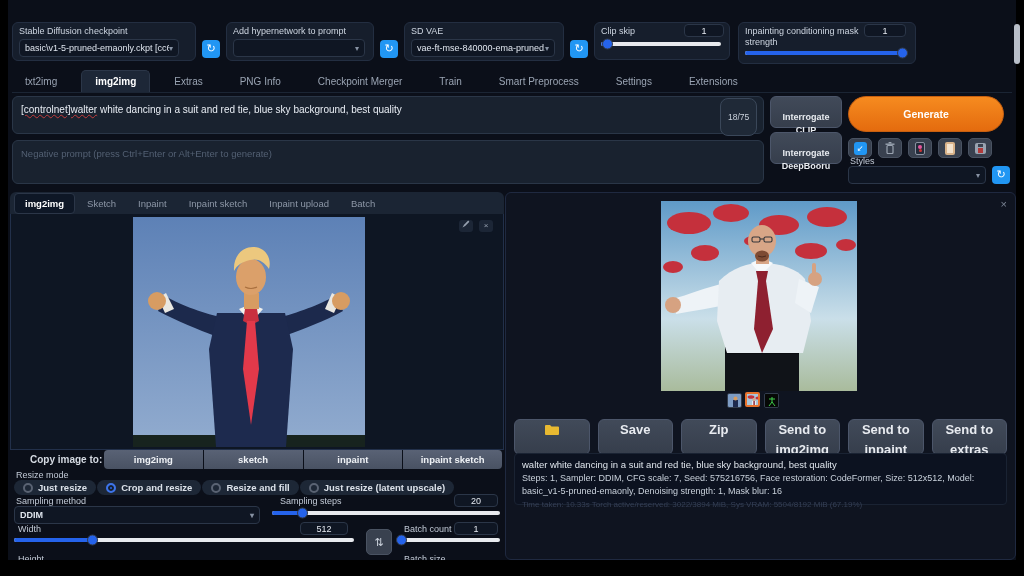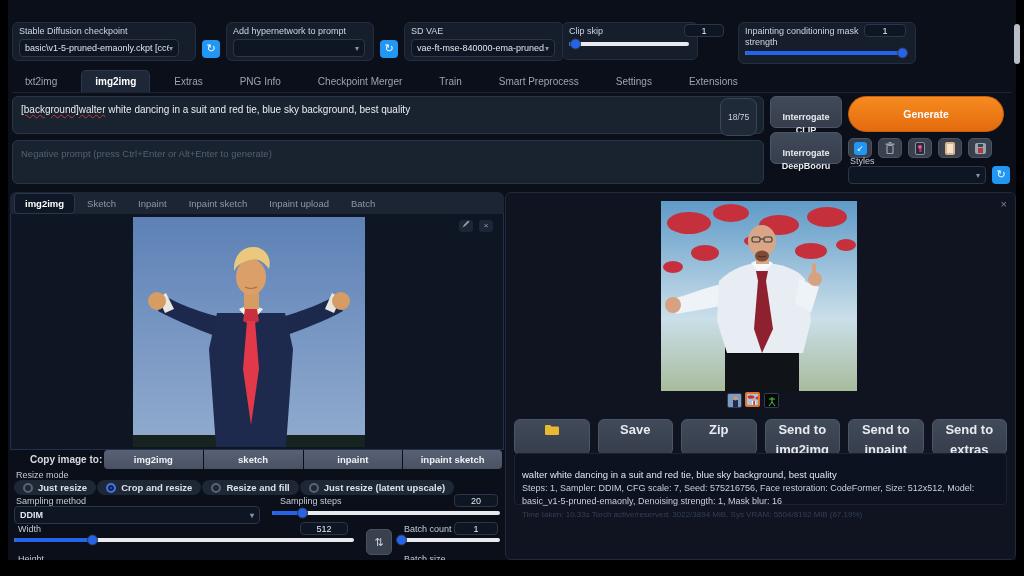--- a/index.html
+++ b/index.html
@@ -79,21 +79,21 @@
 
   
   .out-panel { position:absolute; left:497px; top:192px; width:511px; height:368px; background:#0f1420;
                border:1px solid #1f2940; border-radius:6px; }
   .thumb { position:absolute; width:15px; height:15px; border-radius:2px; overflow:hidden;
            border:1px solid #333d4d; cursor:pointer; }
   .thumb.sel { border:2px solid #e8722c; }
   .outbtn-row { position:absolute; display:flex; gap:8px; }
   .outbtn { flex:1; height:36px; font-size:13px; line-height:20px; }
   .info-box { position:absolute; background:#0c1220; border:1px solid #1a2333; border-radius:4px;
-              padding:15px 7px; }
+              padding:5px 7px; }
   .info-line1 { font-size:9.5px; color:#dfe5ec; }
   .info-line2 { font-size:9px; color:#c9d1db; line-height:1.4; margin-top:2px; }
   .info-stats { font-size:8px; color:#353f55; margin-top:3px; white-space:nowrap; overflow:hidden; }
   .closex { position:absolute; color:#7b8494; font-size:11px; cursor:pointer; }
 </style>
 </head>
 <body>
 
 <div class="stage">
   <div class="app">
@@ -118,21 +118,21 @@
 
     <div class="qgroup" style="left:396px; top:22px; width:160px;">
       <div class="qlabel">SD VAE</div>
       <div class="dd" style="width:144px;">
         <span style="overflow:hidden; white-space:nowrap;">vae-ft-mse-840000-ema-pruned.ckpt</span>
         <span class="caret">▾</span>
       </div>
     </div>
     <div class="refbtn" style="left:562px; top:40px;">↻</div>
 
-    <div class="qgroup" style="left:554px; top:22px; width:136px; height:38px;">
+    <div class="qgroup" style="left:586px; top:22px; width:136px; height:38px;">
       <div class="qlabel">Clip skip</div>
       <div class="slider" style="width:120px; margin-top:6px;">
         <div class="fill" style="width: 5%;"></div>
         <div class="thumb" style="left: 5%;"></div>
       </div>
     </div>
     <div class="numbox" style="left:676px; top:24px; width:40px; height:13px; line-height:12px;">1</div>
 
     <div class="qgroup" style="left:730px; top:22px; width:178px; height:42px;">
       <div class="qlabel" style="white-space:normal; width:120px; line-height:1.2;">Inpainting conditioning mask strength</div>
@@ -154,21 +154,21 @@
       <div class="maintab">Extras</div>
       <div class="maintab">PNG Info</div>
       <div class="maintab">Checkpoint Merger</div>
       <div class="maintab">Train</div>
       <div class="maintab">Smart Preprocess</div>
       <div class="maintab">Settings</div>
       <div class="maintab">Extensions</div>
     </div>
 
     <div class="prompt-box" style="left:4px; top:96px; width:752px; height:38px;">
-      <span class="misspell">[background]walter</span><span> white dancing in a suit and red tie, blue sky background, best quality</span>
+      <span class="misspell">[controlnet]walter</span><span> white dancing in a suit and red tie, blue sky background, best quality</span>
     </div>
     <div class="token-counter" style="left:712px; top:98px;">18/75</div>
 
     <div class="prompt-box" style="left:4px; top:140px; width:752px; height:44px;">
       <span class="neg-placeholder">Negative prompt (press Ctrl+Enter or Alt+Enter to generate)</span>
     </div>
 
     <div class="btn btn-interrogate" style="left:762px; top:96px;">
       <div>Interrogate</div>
       <div>CLIP</div>

